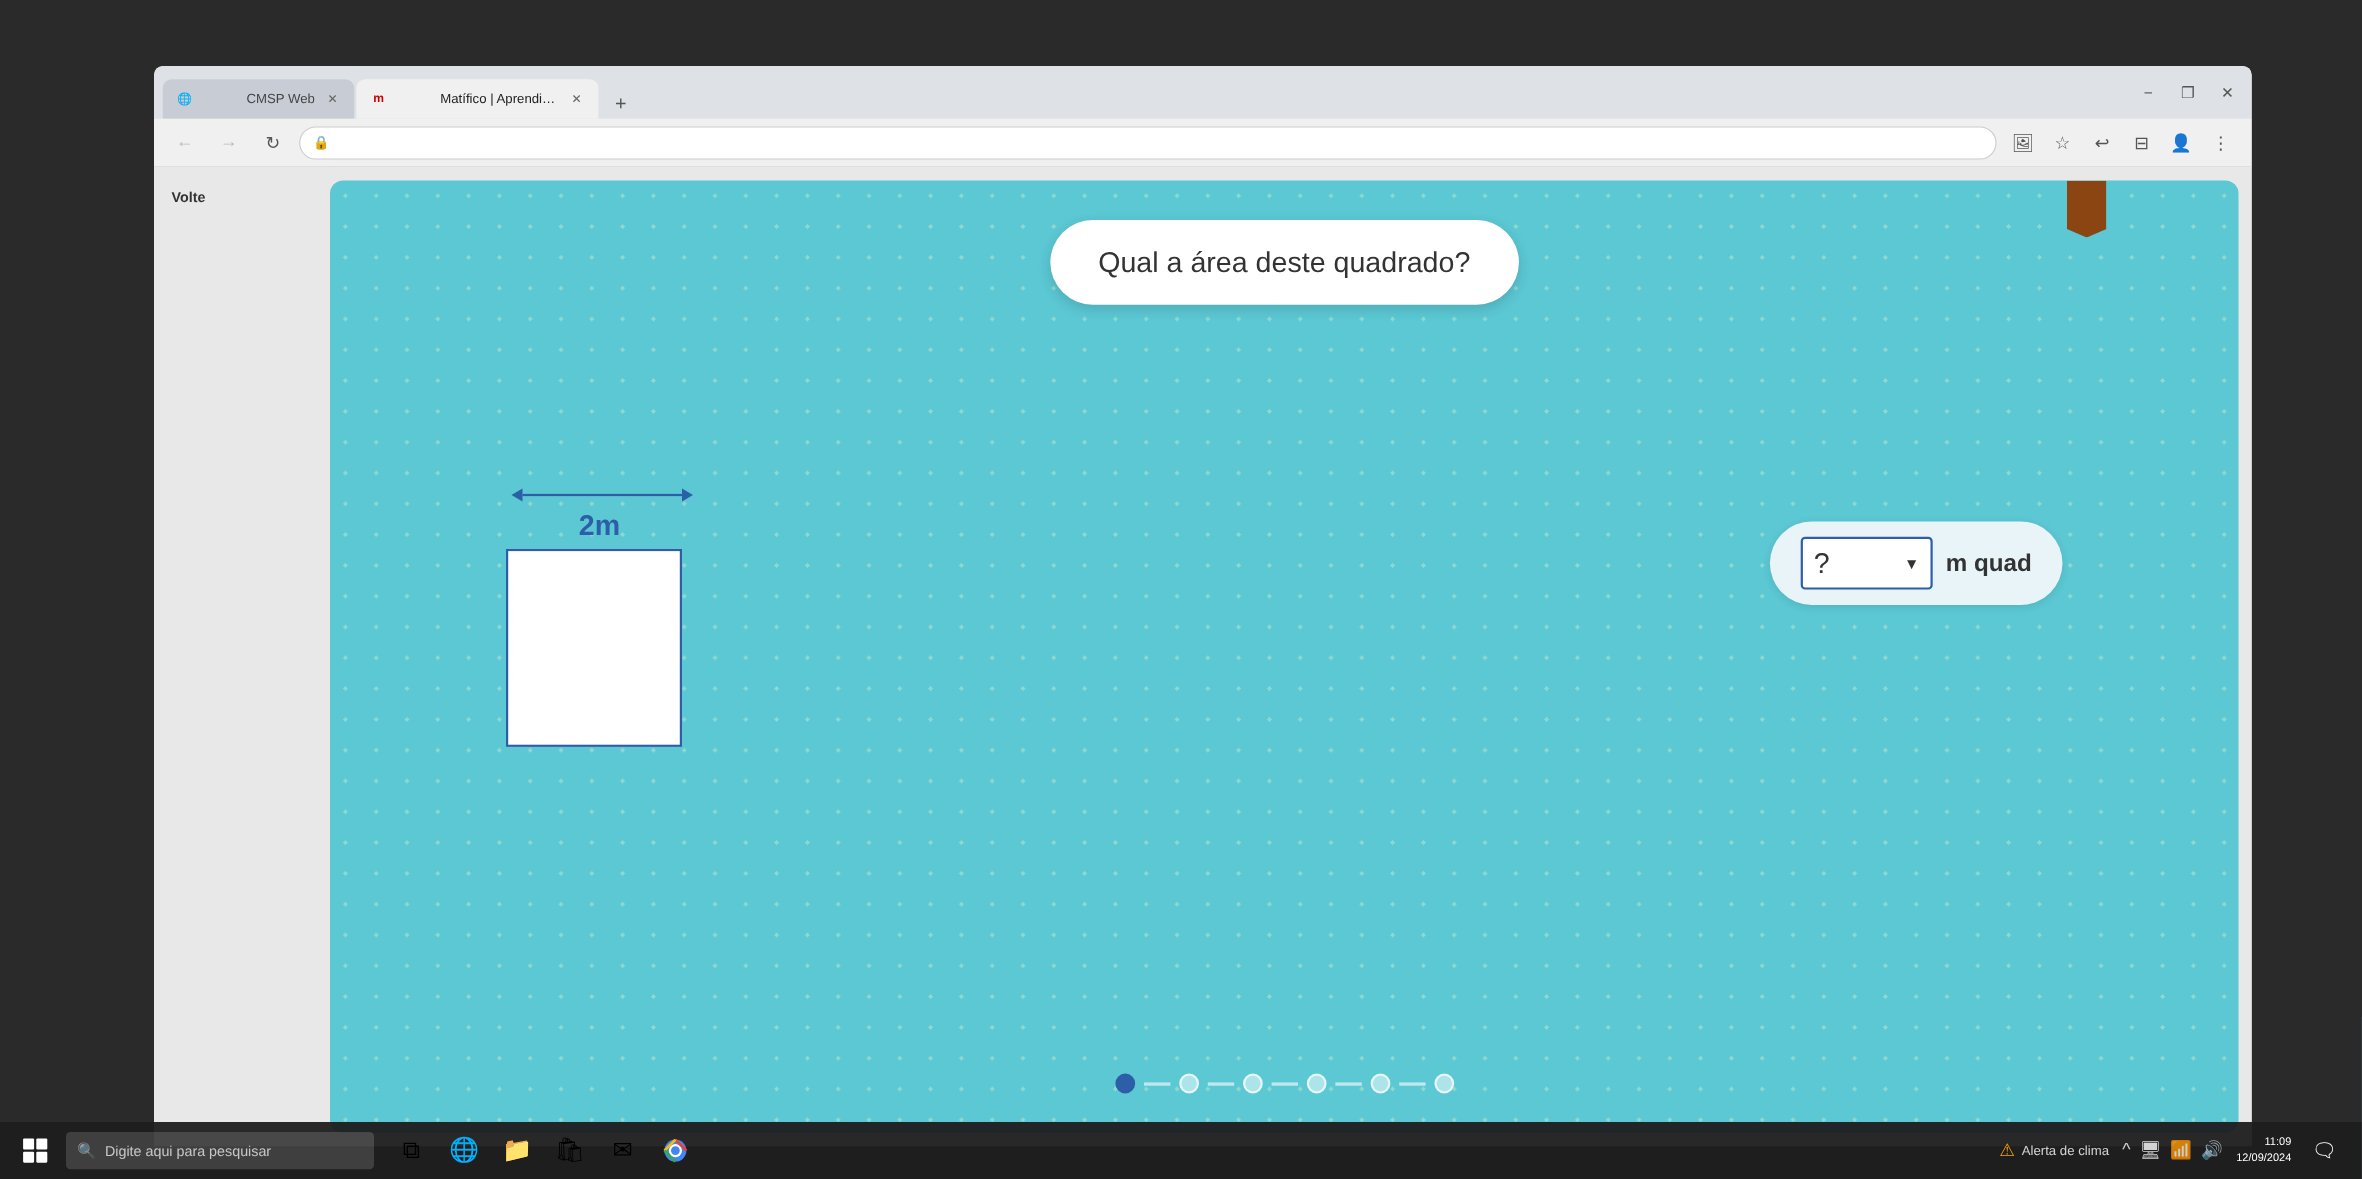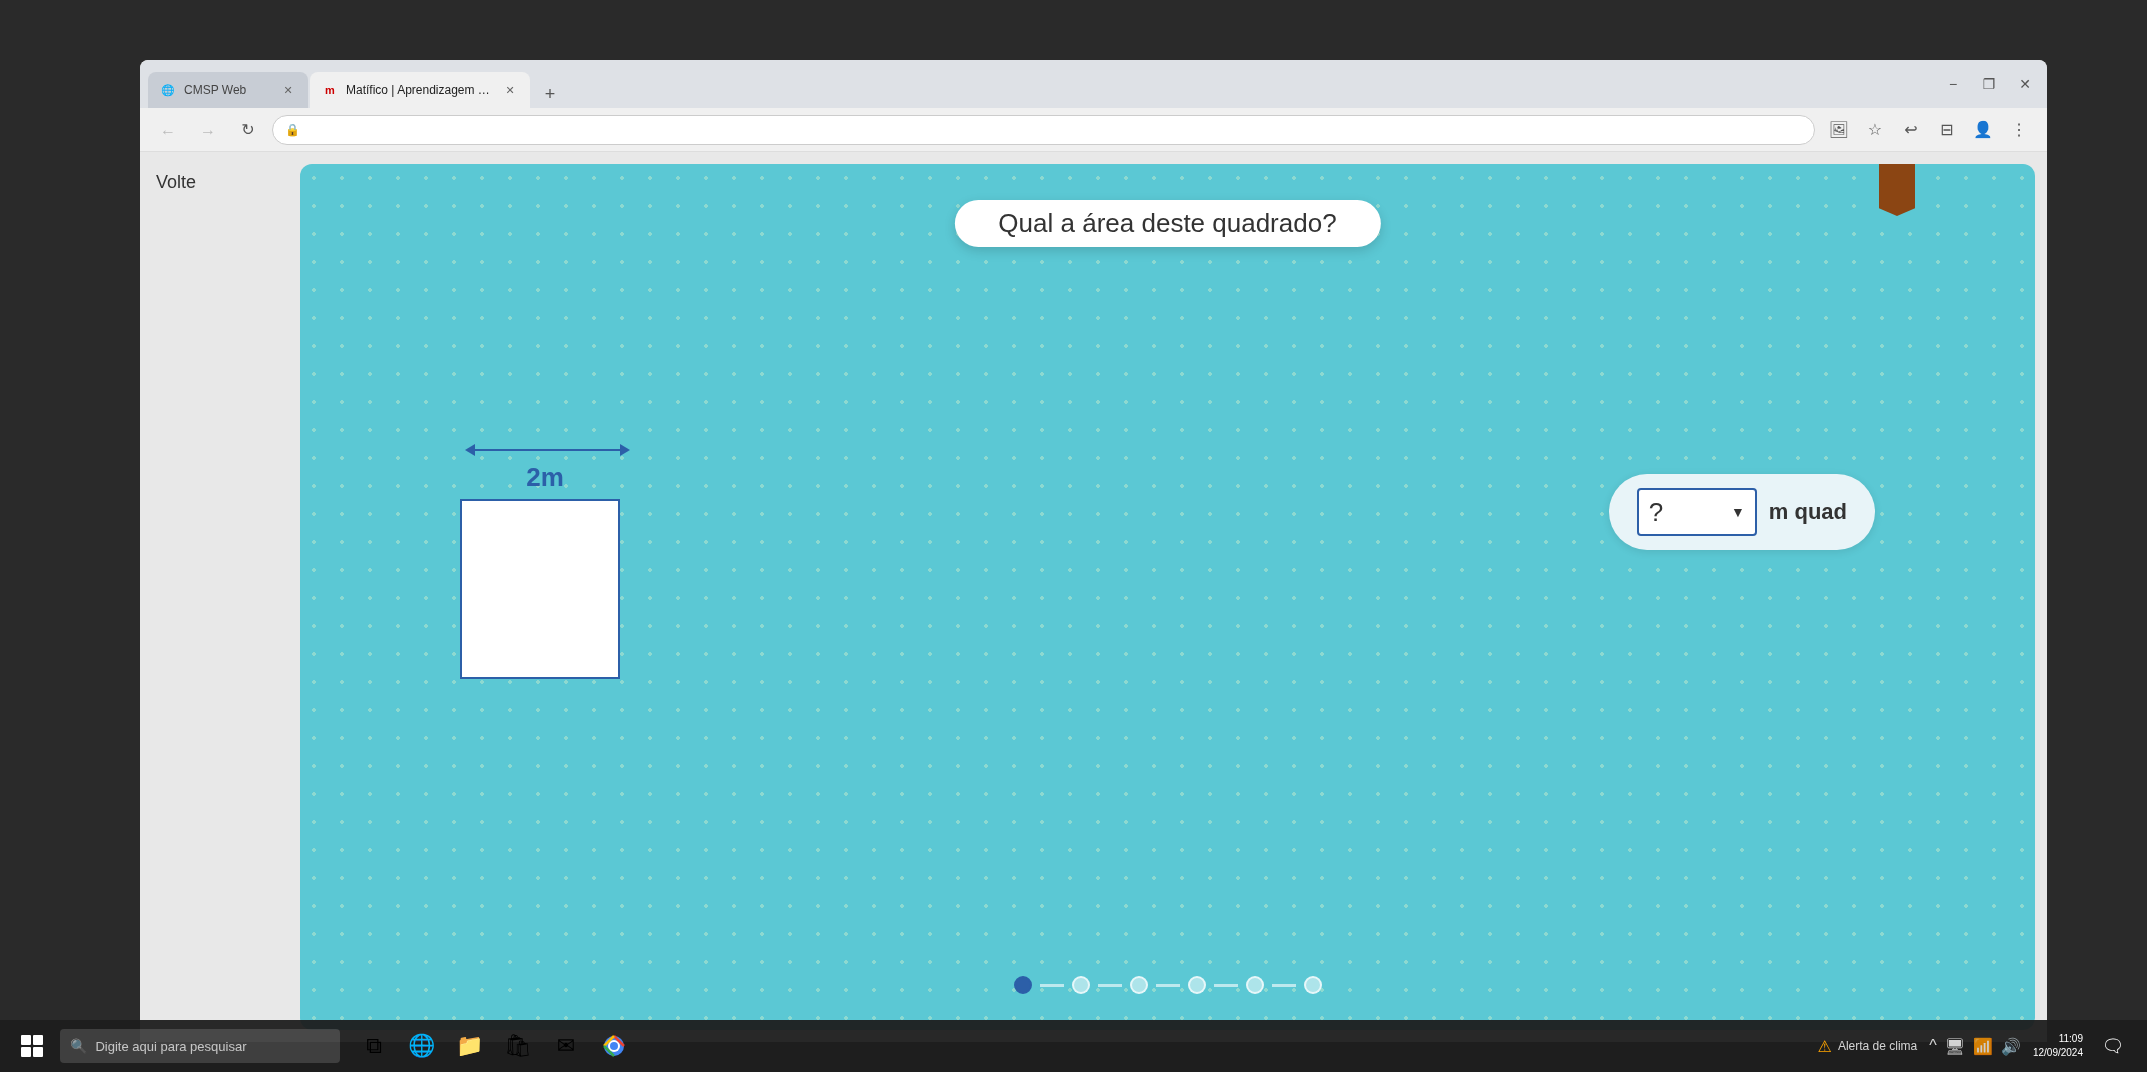--- a/index.html
+++ b/index.html
@@ -81,20 +81,21 @@
       font-size: 11px;
       font-weight: bold;
     }
 
     .tab-label {
       flex: 1;
       overflow: hidden;
       text-overflow: ellipsis;
       white-space: nowrap;
       font-size: 12px;
+      margin-left: 40px;
     }
 
     .tab-close {
       width: 16px;
       height: 16px;
       border-radius: 50%;
       display: flex;
       align-items: center;
       justify-content: center;
       font-size: 11px;
@@ -212,24 +213,24 @@
     
     .sidebar {
       width: 160px;
       background: #e8e8e8;
       display: flex;
       align-items: flex-start;
       padding: 20px 16px;
     }
 
     .back-btn {
-      font-size: 18px;
+      font-size: 13px;
       color: #333;
       cursor: pointer;
-      font-weight: 400;
+      font-weight: 700;
     }
 
     
     .game-area {
       flex: 1;
       background: #5bc8d4;
       margin: 12px 12px 12px 0;
       border-radius: 12px;
       position: relative;
       overflow: hidden;
@@ -257,21 +258,21 @@
     }
 
     
     .question-bubble {
       position: absolute;
       top: 36px;
       left: 50%;
       transform: translateX(-50%);
       background: white;
       border-radius: 40px;
-      padding: 8px 44px;
+      padding: 23px 44px;
       font-size: 26px;
       font-weight: 500;
       color: #333;
       box-shadow: 0 4px 12px rgba(0,0,0,0.15);
       white-space: nowrap;
     }
 
     
     .square-container {
       position: absolute;

